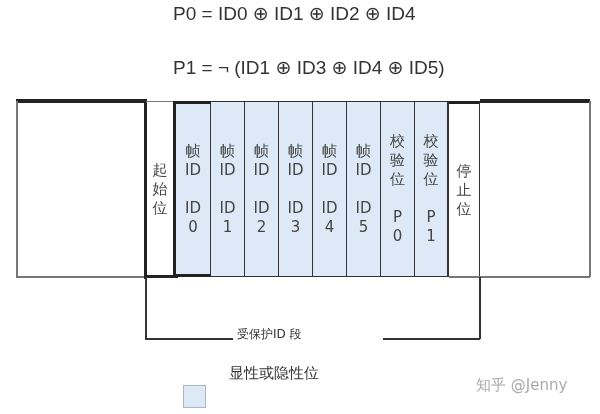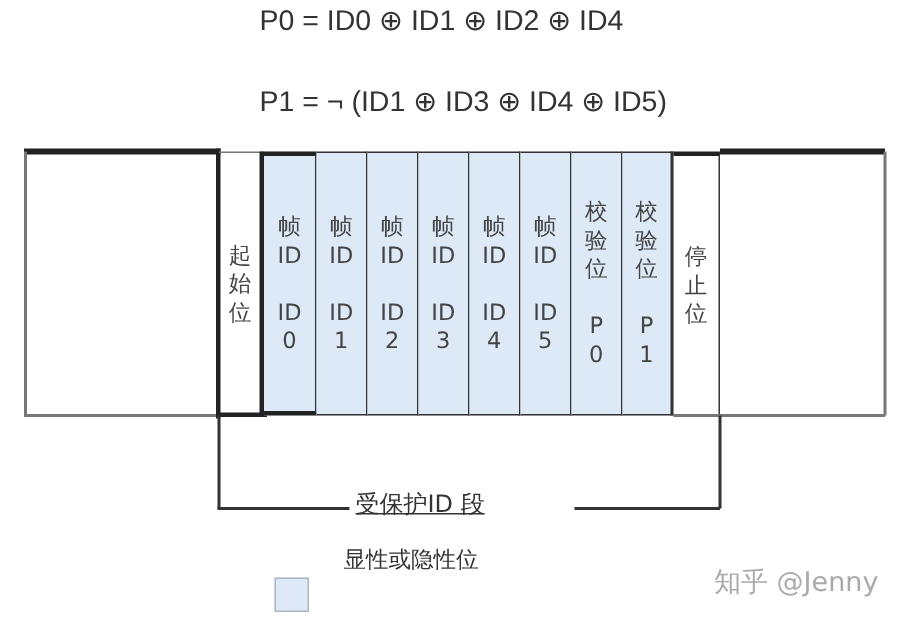--- a/index.html
+++ b/index.html
@@ -9,24 +9,24 @@
   #f0 { top:2px; }
   #f1 { top:56px; }
   .line { position:absolute; background:#222; }
   .gline { position:absolute; background:#777; }
   .cell { position:absolute; top:101px; height:176px; box-sizing:border-box; border-right:1.5px solid #333;
           display:flex; flex-direction:column; align-items:center; justify-content:center;
           font-size:15px; line-height:19px; color:#444; text-align:center; }
   .blue { background:#dde9f7; }
   .cell .gap { height:19px; }
   .txt { display:block; }
-  .bracket-label { position:absolute; left:237px; top:326px; font-size:16px; color:#333; white-space:nowrap;text-decoration:underline; }
+  .bracket-label { position:absolute; left:237px; top:326px; font-size:12px; color:#333; white-space:nowrap; }
   .legend-box { position:absolute; left:183px; top:385px; width:23px; height:23px; background:#dde9f7; border:1.5px solid #aab6c4; box-sizing:border-box; }
   .legend-label { position:absolute; left:229px; top:364px; font-size:15px; color:#333; }
-  .watermark { position:absolute; left:476px; top:376px; font-size:18px; color:#aaa; white-space:nowrap; }
+  .watermark { position:absolute; left:476px; top:376px; font-size:15px; color:#aaa; white-space:nowrap; }
 </style>
 </head>
 <body>
 
 <div id="f0" class="formula">P0 = ID0 ⊕ ID1 ⊕ ID2 ⊕ ID4</div>
 <div id="f1" class="formula">P1 = ¬ (ID1 ⊕ ID3 ⊕ ID4 ⊕ ID5)</div>
 
 <div class="line" style="left:16px; top:99px; width:131px; height:4px;"></div>
 <div class="gline" style="left:16px; top:101px; width:1.5px; height:176px;"></div>
 <div class="gline" style="left:16px; top:276px; width:130px; height:1.5px;"></div>

